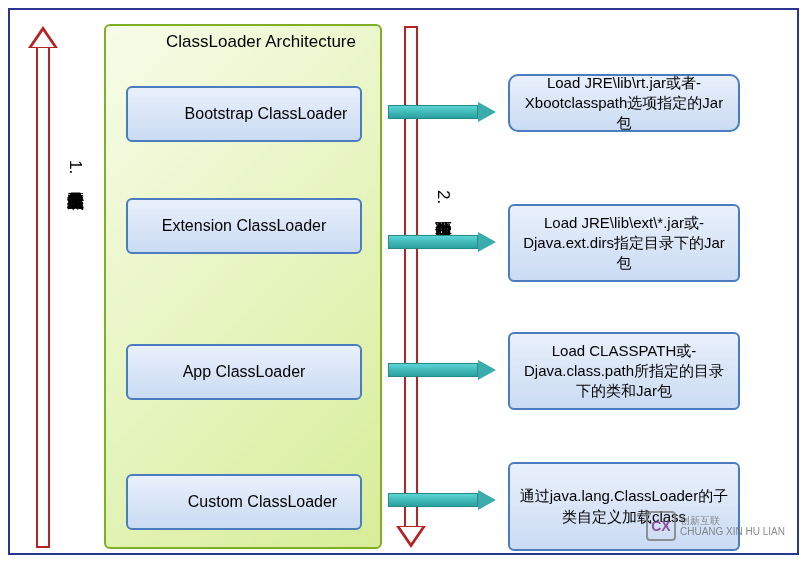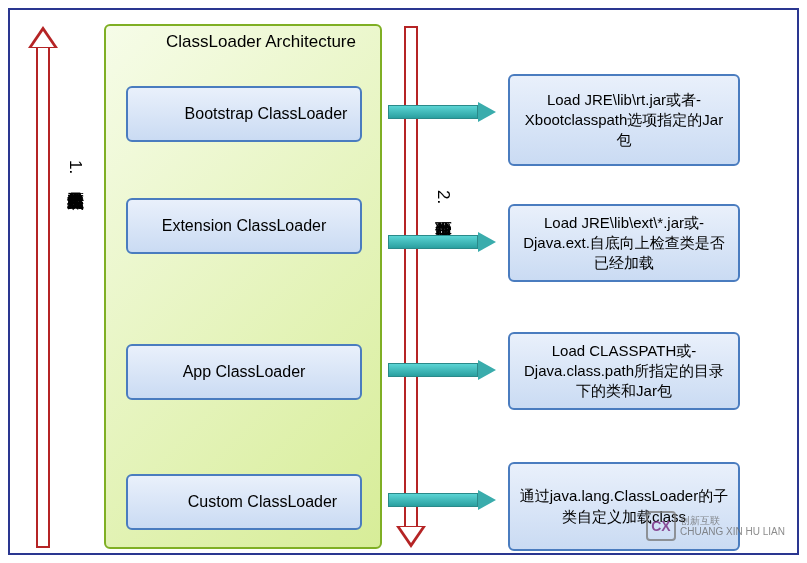--- a/index.html
+++ b/index.html
@@ -25,21 +25,21 @@
     
     .small-box { position: absolute; left: 20px; width: 236px; height: 56px; background: linear-gradient(180deg, #e9f0fb, #cadbf3); border: 2px solid #4a7cbf; border-radius: 6px; display: flex; align-items: center; justify-content: center; font-size: 16px; color: #000; text-align: center; }
     .sb1 { top: 60px; padding-left: 44px; } .sb2 { top: 172px; } .sb3 { top: 318px; } .sb4 { top: 448px; padding-left: 37px; }
     
     .harrow { position: absolute; left: 378px; width: 108px; height: 20px; }
     .harrow .bar { position: absolute; left: 0; top: 3px; width: 90px; height: 14px; background: linear-gradient(180deg, #5bd4d4, #2aa0a0); border: 1px solid #2a8a8a; }
     .harrow .tri { position: absolute; right: 0; top: 0; width: 0; height: 0; border-top: 10px solid transparent; border-bottom: 10px solid transparent; border-left: 18px solid #3aacac; }
     .ha1 { top: 92px; } .ha2 { top: 222px; } .ha3 { top: 350px; } .ha4 { top: 480px; }
     
     .desc-box { position: absolute; left: 498px; width: 232px; background: linear-gradient(180deg, #e9f0fb, #cadbf3); border: 2px solid #4a7cbf; border-radius: 6px; display: flex; align-items: center; justify-content: center; font-size: 15px; color: #000; text-align: center; padding: 6px 8px; line-height: 1.35; }
-    .db1 { top: 64px; height: 92px; } .db2 { top: 194px; height: 78px; } .db3 { top: 322px; height: 78px; text-align: center; } .db4 { top: 452px; height: 89px; }
+    .db1 { top: 64px; height: 58px; border-radius: 10px; } .db2 { top: 194px; height: 78px; } .db3 { top: 322px; height: 78px; text-align: center; } .db4 { top: 452px; height: 89px; }
     
     .logo { position: absolute; right: 12px; bottom: 12px; display: flex; align-items: center; gap: 4px; opacity: 0.75; }
     .logo-icon { width: 30px; height: 30px; border: 2px solid #777; border-radius: 4px; display: flex; align-items: center; justify-content: center; font-weight: bold; color: #701a75; font-size: 14px; }
     .logo-text { display: flex; flex-direction: column; font-size: 10px; color: #666; line-height: 1.1; }
   </style>
 </head>
 <body>
 
 <div class="frame">
 
@@ -76,21 +76,21 @@
   <div class="harrow ha3">
       <div class="bar"></div>
       <div class="tri"></div>
     </div>
   <div class="harrow ha4">
       <div class="bar"></div>
       <div class="tri"></div>
     </div>
 
   <div class="desc-box db1">Load JRE\lib\rt.jar或者-Xbootclasspath选项指定的Jar包</div>
-  <div class="desc-box db2">Load JRE\lib\ext\*.jar或-Djava.ext.自底向上检查类是否已经加载</div>
+  <div class="desc-box db2">Load JRE\lib\ext\*.jar或-Djava.ext.dirs指定目录下的Jar包</div>
   <div class="desc-box db3">Load CLASSPATH或-Djava.class.path所指定的目录下的类和Jar包</div>
   <div class="desc-box db4">通过java.lang.ClassLoader的子类自定义加载class</div>
 
   <div class="logo">
     <div class="logo-icon">CX</div>
     <div class="logo-text">
       <span>创新互联</span>
       <span>CHUANG XIN HU LIAN</span>
     </div>
   </div>

